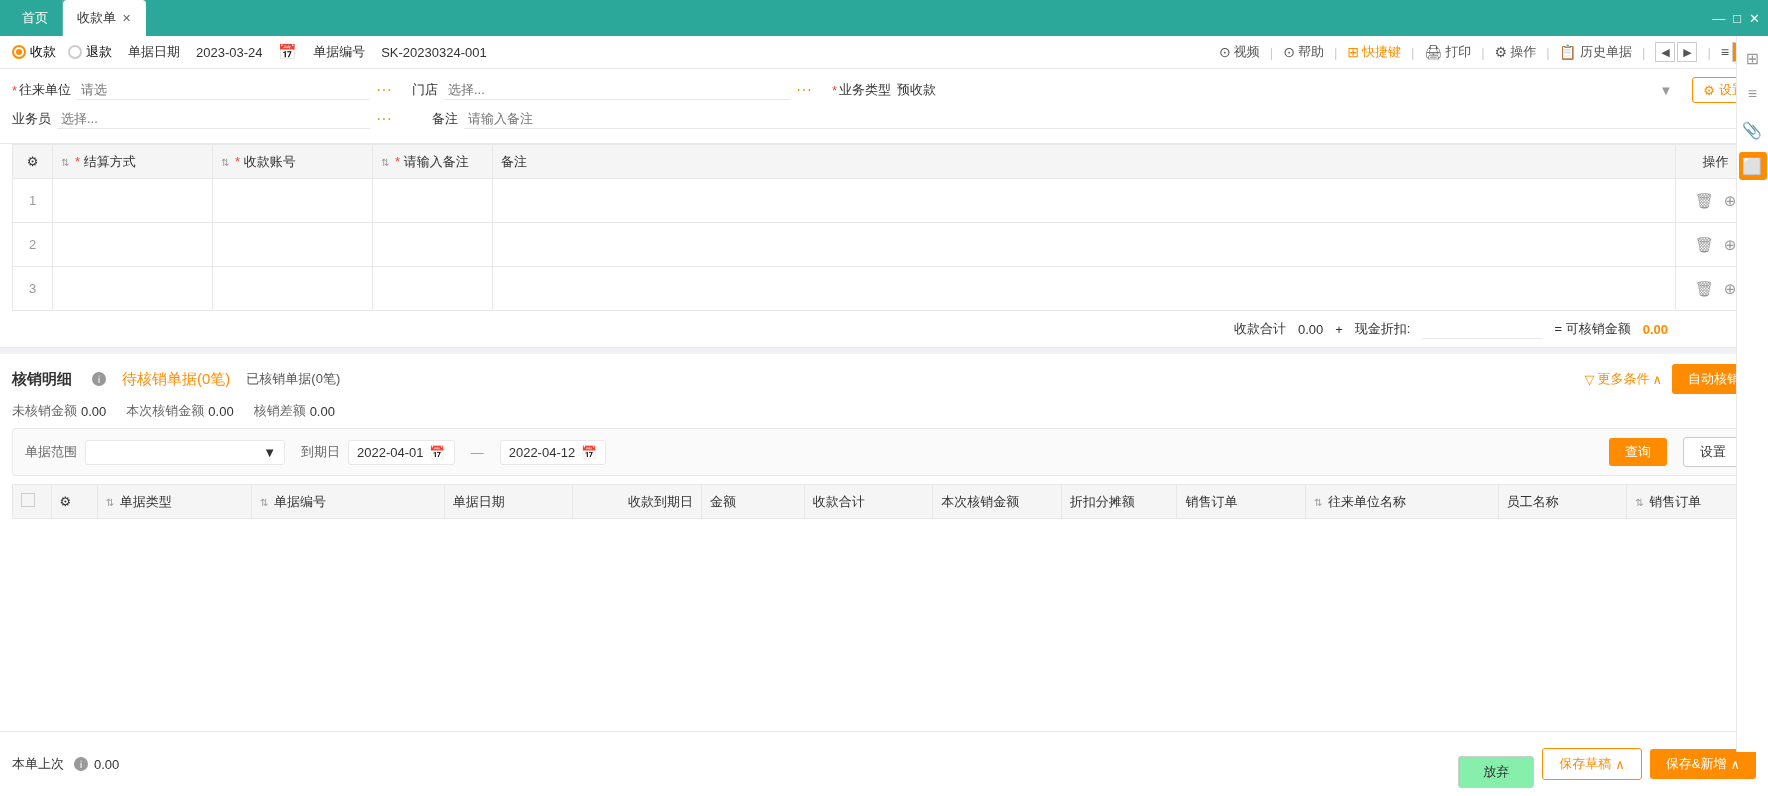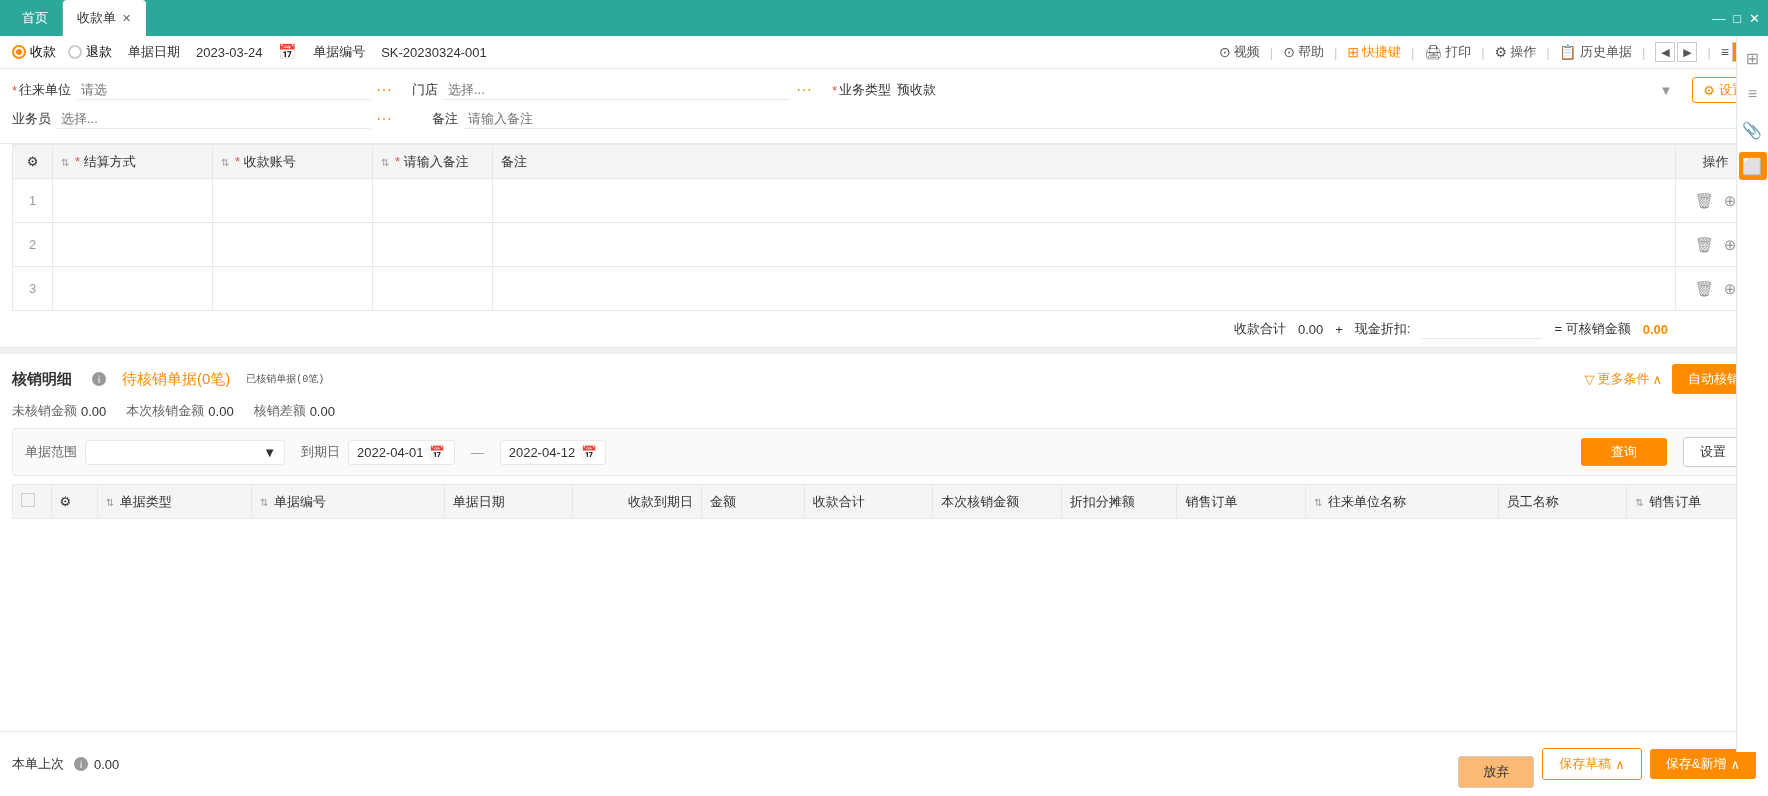--- a/index.html
+++ b/index.html
@@ -291,22 +291,21 @@
       cursor: pointer;
     }
     .pending-link {
       color: #ff8c00;
       cursor: pointer;
       font-size: 15px;
     }
     .verified-link {
       color: #555;
       cursor: pointer;
-      font-size: 10px;
-      font-family: Liberation Mono, monospace;
+      font-size: 13px;
     }
 
     .verification-stats {
       display: flex;
       align-items: center;
       gap: 20px;
       margin-bottom: 8px;
       color: #333;
     }
     .stat-item { display: flex; align-items: center; gap: 4px; }
@@ -375,21 +374,21 @@
       display: flex;
       align-items: center;
       gap: 6px;
     }
     .date-separator { color: #999; }
     .filter-spacer { flex: 1; }
     .query-btn {
       background: #ff8c00;
       color: #fff;
       border: none;
-      padding: 5px 30px;
+      padding: 5px 16px;
       border-radius: 3px;
       cursor: pointer;
     }
     .settings-btn2 {
       background: #fff;
       border: 1px solid #ccc;
       color: #333;
       padding: 5px 16px;
       border-radius: 3px;
       cursor: pointer;
@@ -432,21 +431,21 @@
       gap: 8px;
     }
     .footer-info {
       display: flex;
       align-items: center;
       gap: 6px;
       color: #333;
     }
     .footer-spacer { flex: 1; }
     .abandon-btn {
-      background: #fdba74;
+      background: #86efac;
       border: 1px solid #ccc;
       color: #333;
       padding: 6px 24px;
       border-radius: 3px;
       cursor: pointer;
       font-size: 13px;
       margin-top: 16px;
     }
     .save-draft-btn {
       background: #fff;

